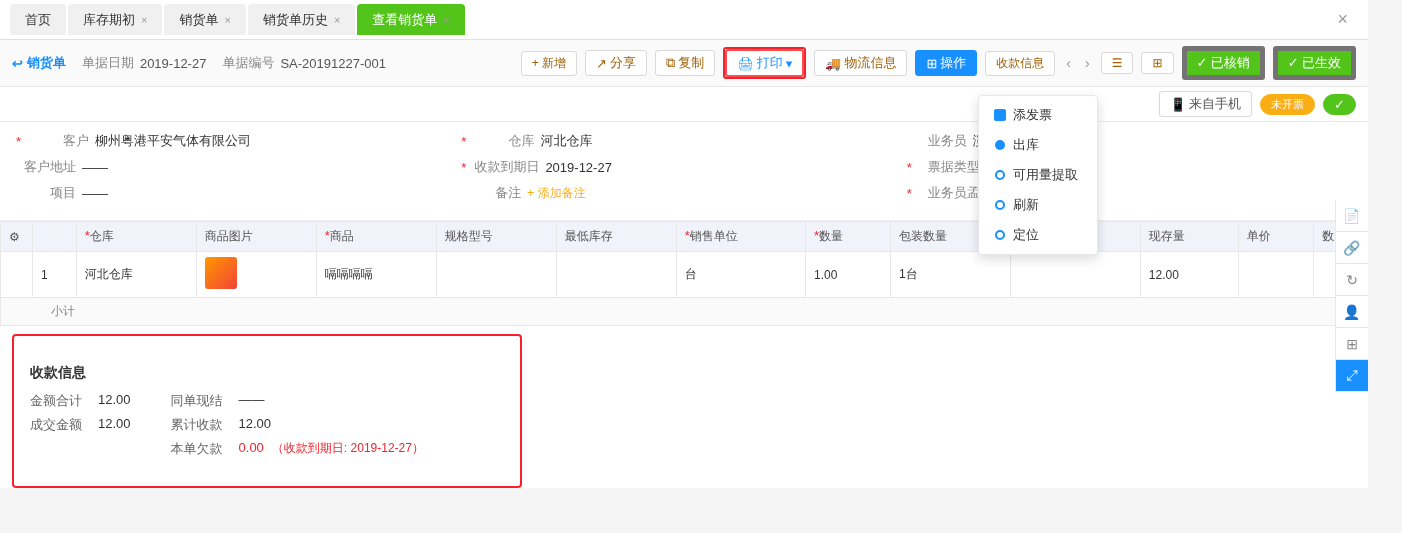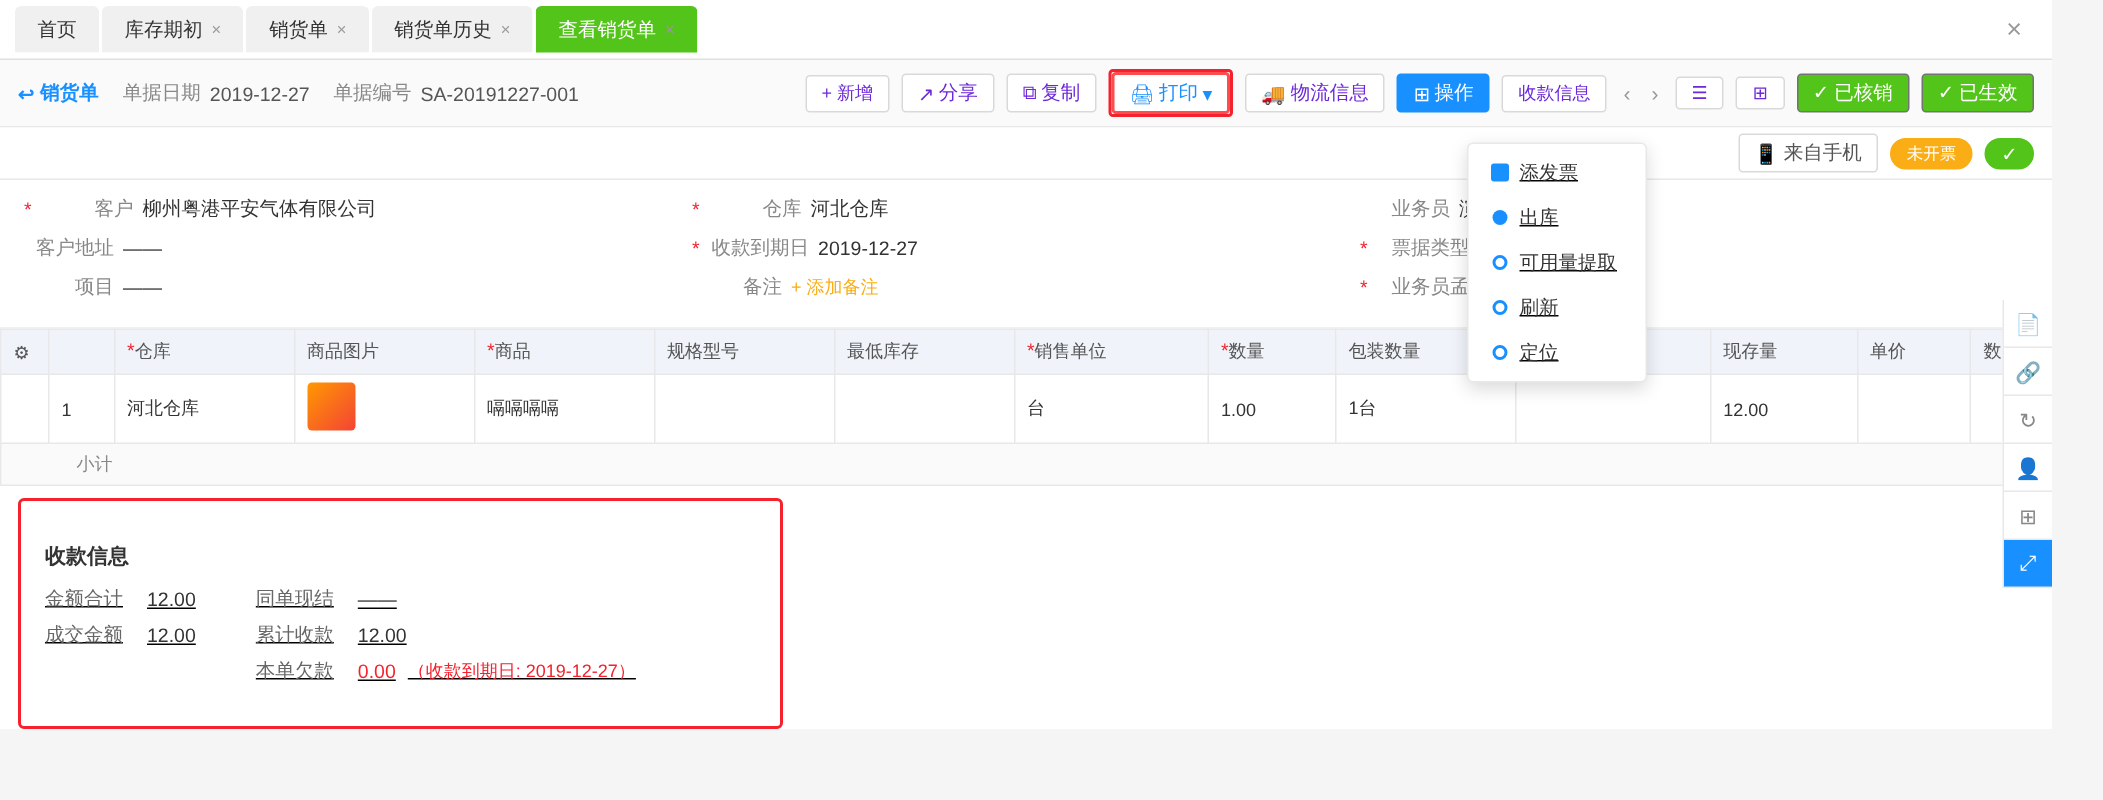--- a/index.html
+++ b/index.html
@@ -27,25 +27,25 @@
       background: #fafafa; gap: 16px;
     }
     .form-title { color: #1890ff; font-size: 13px; display: flex; align-items: center; gap: 4px; font-weight: bold; }
     .form-meta { display: flex; align-items: center; gap: 6px; color: #555; font-size: 13px; }
     .form-meta-label { color: #888; text-align: center; }
     .toolbar-right {
       margin-left: auto; display: flex; align-items: center; gap: 8px;
     }
     .toolbar-btn {
       display: flex; align-items: center; gap: 3px; padding: 3px 10px; border: 1px solid #d9d9d9;
-      border-radius: 3px; background: #fff; cursor: pointer; font-size: 12px; color: #6d28d9;
+      border-radius: 3px; background: #fff; cursor: pointer; font-size: 12px; color: #a16207;
     }
     .toolbar-btn.print-active { color: #1890ff; border-color: #ff4d4f; border-width: 2px; }
     .toolbar-btn.operations-active { background: #1890ff; color: #fff; border-color: #1890ff; }
-    .btn-green { background: #52c41a; color: #fff; border-color: #52c41a; padding: 3px 10px; border-radius: 3px; border: 1px solid #737373; cursor: pointer; font-size: 12px; }
+    .btn-green { background: #52c41a; color: #fff; border-color: #52c41a; padding: 3px 10px; border-radius: 3px; border: 5px solid #737373; cursor: pointer; font-size: 12px; }
 
     
     .form-toolbar2 {
       display: flex; align-items: center; padding: 4px 12px; border-bottom: 1px solid #e8e8e8;
       background: #fff; gap: 8px;
     }
     .toolbar2-btn {
       display: flex; align-items: center; gap: 3px; padding: 3px 10px; border: 1px solid #d9d9d9;
       border-radius: 3px; background: #fff; cursor: pointer; font-size: 12px; color: #555;
     }
@@ -77,30 +77,30 @@
     .required-mark { color: #f5222d; }
 
     
     .summary-panel {
       border: 2px solid #f5222d; border-radius: 4px; margin: 8px 12px;
       padding: 28px 16px; background: #fff; max-width: 510px;
     }
     .summary-title { font-weight: bold; font-size: 14px; color: #333; margin-bottom: 10px; }
     .summary-rows { display: flex; gap: 40px; }
     .summary-col { display: flex; flex-direction: column; gap: 6px; }
-    .summary-item { display: flex; gap: 8px; align-items: center; font-size: 13px; text-decoration: underline; }
+    .summary-item { display: flex; gap: 8px; font-size: 13px; }
     .summary-label { color: #666; min-width: 60px; }
     .summary-value { color: #333; }
     .summary-value.red { color: #f5222d; }
 
     
     .dropdown-overlay {
       position: absolute; top: 95px; right: 270px;
       background: #fff; border: 1px solid #e8e8e8; border-radius: 4px;
-      box-shadow: 0 4px 12px rgba(0,0,0,0.15); z-index: 100; min-width: 120px; padding: 4px 0; text-decoration: underline;
+      box-shadow: 0 4px 12px rgba(0,0,0,0.15); z-index: 100; min-width: 120px; padding: 4px 0;
     }
     .dropdown-item {
       display: flex; align-items: center; gap: 6px; padding: 6px 14px;
       cursor: pointer; font-size: 13px; color: #333;
     }
     .dropdown-icon { width: 14px; height: 14px; display: inline-flex; align-items: center; justify-content: center; }
     .icon-square { width: 12px; height: 12px; background: #1890ff; border-radius: 2px; display: inline-block; }
     .icon-circle { width: 10px; height: 10px; border-radius: 50%; background: #1890ff; display: inline-block; }
     .icon-circle-outline { width: 10px; height: 10px; border-radius: 50%; border: 2px solid #1890ff; display: inline-block; }
 

